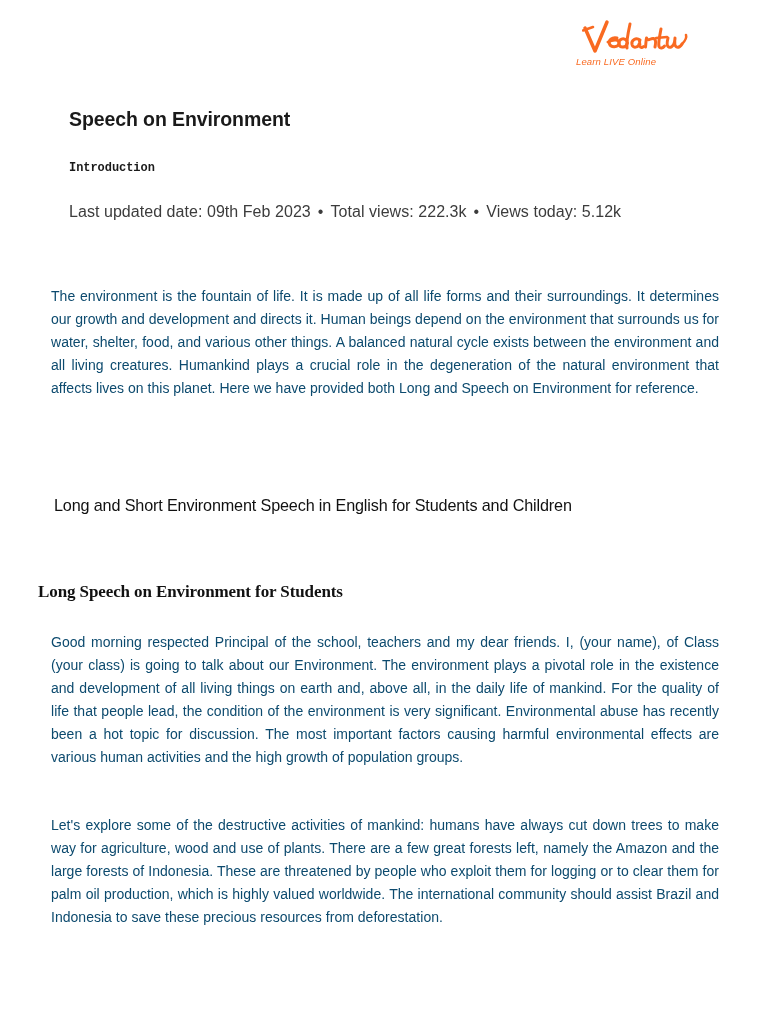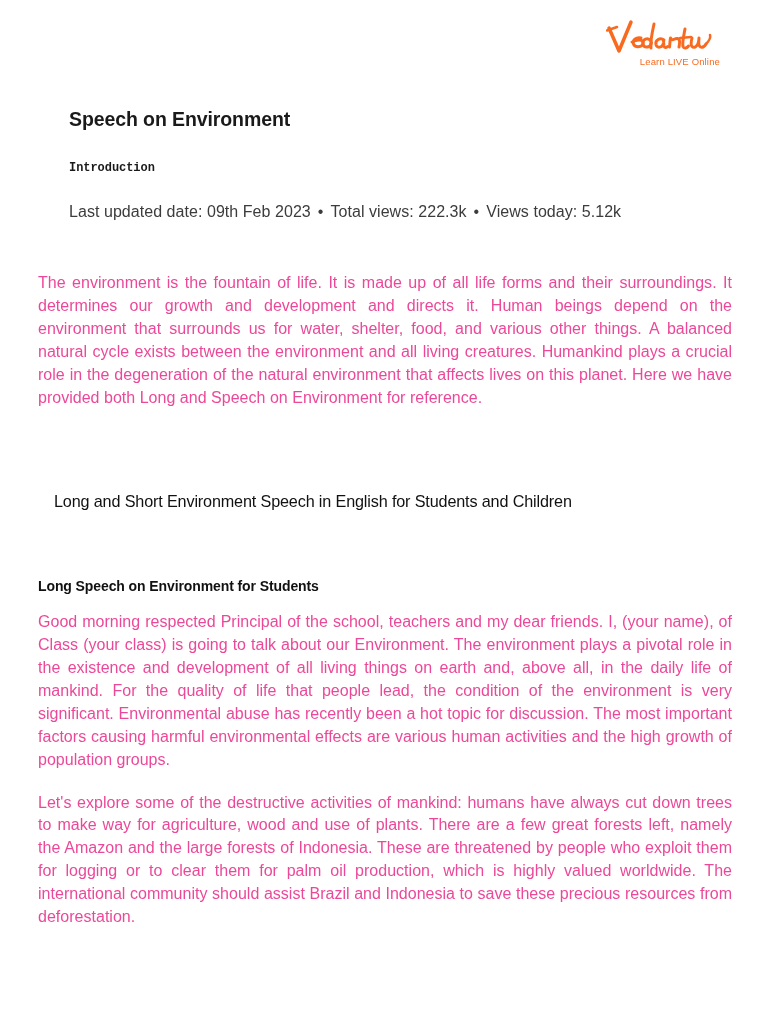--- a/index.html
+++ b/index.html
@@ -20,24 +20,25 @@
     width: 768px;
     height: 1024px;
     background: #ffffff;
     box-sizing: border-box;
   }
 
   
   .logo-block {
     position: absolute;
     top: 18px;
-    right: 48px;
+    right: 72px;
     width: 120px;
-    text-align: right;
+    text-align: left;
     line-height: 1;
+    font-style: italic;
   }
   .logo-mark {
     display: block;
     width: 108px;
     height: 38px;
     margin: 0 auto;
   }
   .logo-tagline {
     display: block;
     margin-top: 1px;
@@ -89,45 +90,46 @@
 
   
   .content {
     position: absolute;
     top: 272px;
     left: 38px;
     width: 694px;
   }
 
   p.body-text {
-    margin: 0;
-    font-size: 16px;
+    margin: 13px;
+    font-size: 14px;
     line-height: 22.9px;
-    color: #ec4899;
+    color: #0c4a6e;
     text-align: justify;
     text-justify: inter-word;
     letter-spacing: 0.02px;
   }
 
   h2.heading-major {
     margin: 16px;
     font-size: 16.2px;
     font-weight: normal;
     color: #111111;
     line-height: 1.25;
     letter-spacing: -0.15px;
   }
 
   h3.heading-minor {
     margin: 0;
-    font-size: 14px;
+    font-size: 17px;
     font-weight: bold;
     color: #111111;
     line-height: 1.25;
     letter-spacing: -0.1px;
+    font-family: Liberation Serif, serif;
   }
 
   .gap-major    { height: 66px; }
   .gap-minor    { height: 50px; }
   .gap-after-h3 { height: 16px; }
   .gap-para     { height: 20px; }
 </style>
 </head>
 <body>
 

